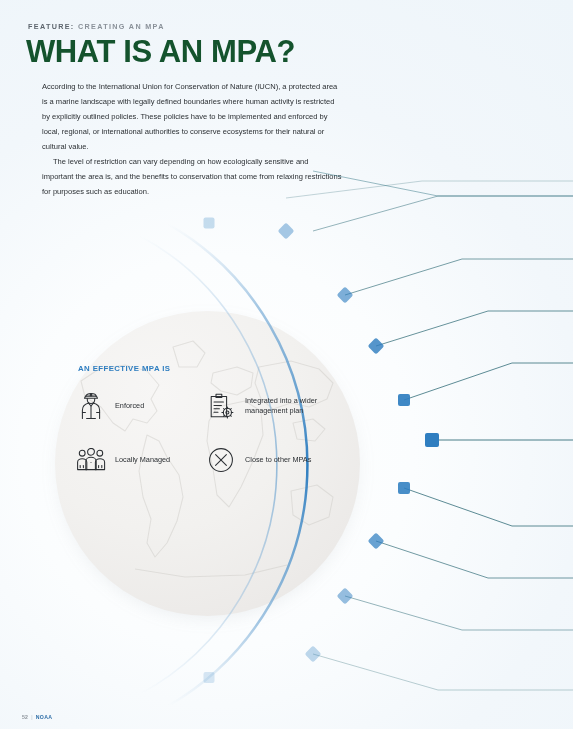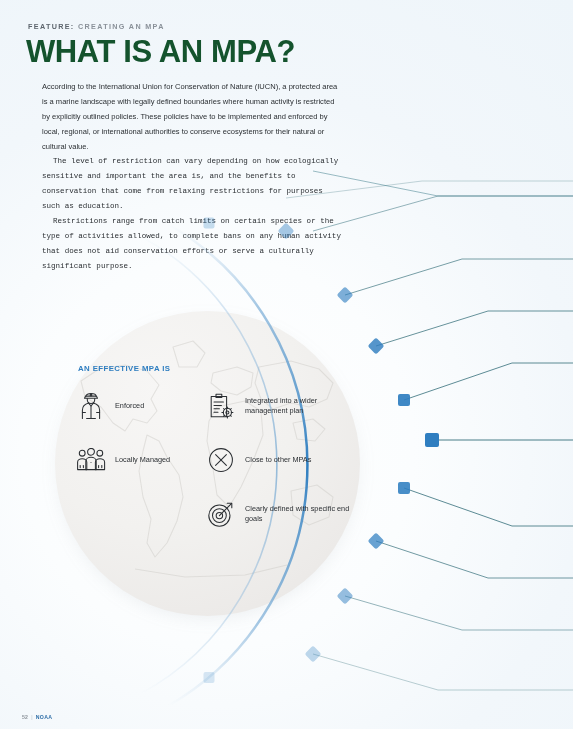--- a/index.html
+++ b/index.html
@@ -28,21 +28,21 @@
   .title{
     position:absolute;left:26px;top:34px;
     font-size:31px;font-weight:700;letter-spacing:-0.4px;
     color:#14532d;white-space:nowrap;
   }
   .body-copy{
     position:absolute;left:42px;top:79px;width:300px;
     font-size:7.55px;line-height:15px;color:#2b2f33;
   }
   .body-copy p{margin:0;}
-  .body-copy p.ind{text-indent:11px;font-family:Liberation Mono, monospace;}
+  .body-copy p.ind{text-indent:11px;}
 
   
   .globe-shadow{
     position:absolute;left:52px;top:310px;width:312px;height:312px;
     border-radius:50%;
     background:radial-gradient(circle at 50% 52%, rgba(120,130,140,.30) 0%, rgba(120,130,140,.13) 58%, rgba(120,130,140,0) 72%);
     filter:blur(7px);
   }
   .globe{
     position:absolute;left:55px;top:311px;width:305px;height:305px;
@@ -98,21 +98,20 @@
   <div class="kicker">
     <span class="k-strong">FEATURE:</span>
     <span>CREATING AN MPA</span>
   </div>
 
   <div class="title">WHAT IS AN MPA?</div>
 
   <div class="body-copy">
     <p>According to the International Union for Conservation of Nature (IUCN), a protected area is a marine landscape with legally defined boundaries where human activity is restricted by explicitly outlined policies. These policies have to be implemented and enforced by local, regional, or international authorities to conserve ecosystems for their natural or cultural value.</p>
     <p class="ind">The level of restriction can vary depending on how ecologically sensitive and important the area is, and the benefits to conservation that come from relaxing restrictions for purposes such as education.</p>
-    <p class="ind">Restrictions range from catch limits on certain species or the type of activities allowed, to complete bans on any human activity that does not aid conservation efforts or serve a culturally significant purpose.</p>
   </div>
 
   <div class="globe-shadow"></div>
   <div class="globe">
     <div class="globe-map">
       <svg viewBox="0 0 305 305" xmlns="http://www.w3.org/2000/svg">
         <g fill="none" stroke="#cfcdc9" stroke-width="1.1" stroke-linejoin="round">
 
           <path d="M26 70 L44 58 L70 54 L92 60 L104 74 L96 88 L102 100 L92 112 L78 108 L70 120 L58 112 L46 96 L30 86 Z"></path>
 
@@ -271,32 +270,20 @@
           <span class="ico">
             <svg width="26" height="26" viewBox="0 0 26 26" fill="none" stroke="#2b2f33" stroke-width="1.05" stroke-linecap="round">
               <circle cx="13" cy="13" r="11.4"></circle>
               <path d="M7.6 7.6 L18.4 18.4"></path>
               <path d="M18.4 7.6 L7.6 18.4"></path>
             </svg>
           </span>
           <span class="lbl">Close to other MPAs</span>
         </div>
 
-        <div class="item">
-          <span class="ico">
-            <svg width="28" height="28" viewBox="0 0 28 28" fill="none" stroke="#2b2f33" stroke-width="1.05" stroke-linecap="round" stroke-linejoin="round">
-              <circle cx="12.4" cy="15.6" r="10.6"></circle>
-              <circle cx="12.4" cy="15.6" r="6.9"></circle>
-              <circle cx="12.4" cy="15.6" r="3.2"></circle>
-              <path d="M12.4 15.6 L24.4 3.6"></path>
-              <path d="M20.2 3.2 L24.8 3.2 L24.8 7.8"></path>
-            </svg>
-          </span>
-          <span class="lbl">Clearly defined with specific end goals</span>
-        </div>
 
       </div>
     </div>
   </div>
 
   <div class="footer">
     <span>52</span>
     <span class="fsep">|</span>
     <span class="fbrand">NOAA</span>
   </div>

